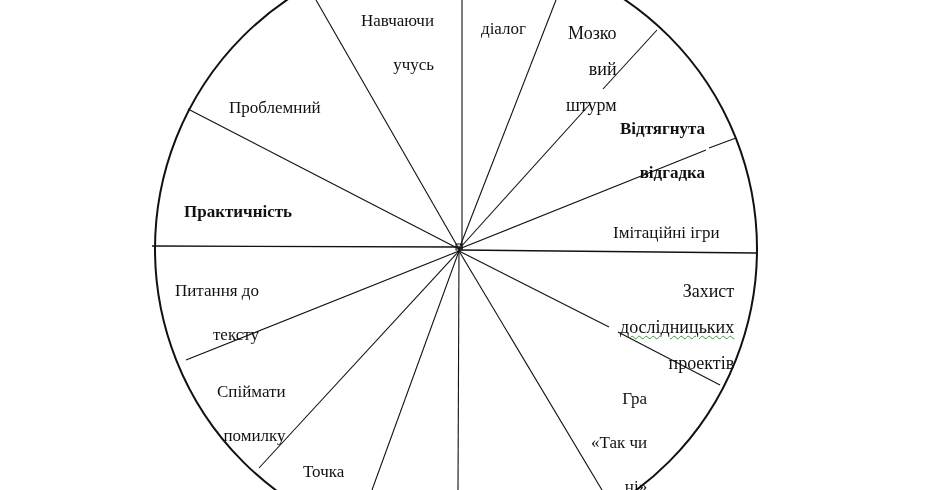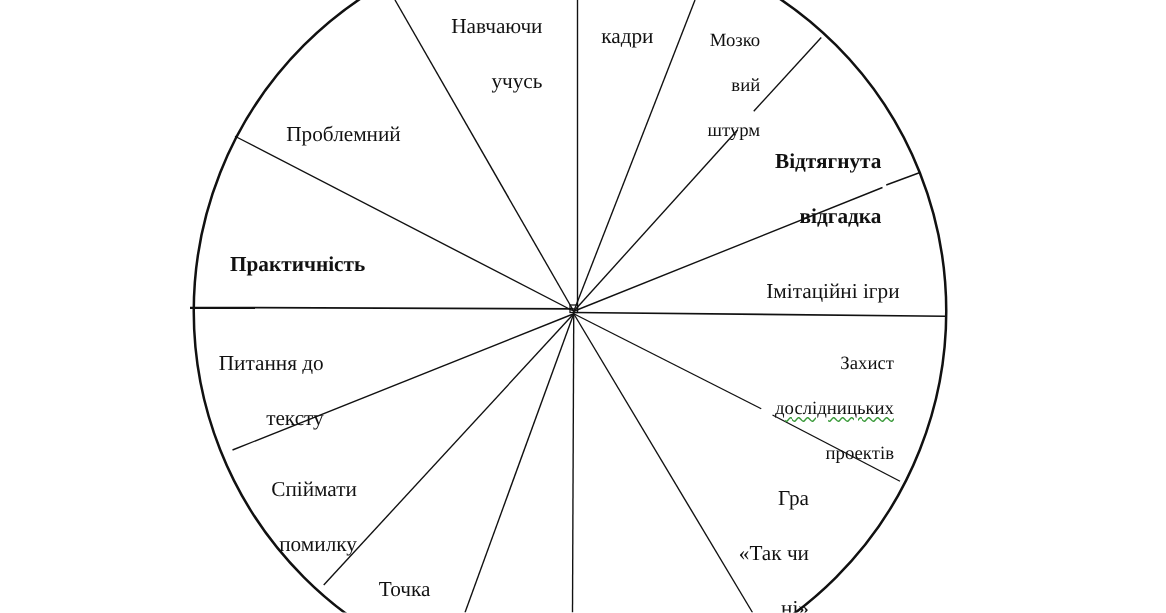--- a/index.html
+++ b/index.html
@@ -7,21 +7,21 @@
   #stage { position: absolute; left: 0; top: 0; width: 933px; height: 490px; text-align: right; }
   svg { position: absolute; left: 0; top: 0; }
   .lbl {
     position: absolute;
     font-family: "Liberation Serif", "DejaVu Serif", serif;
     color: #111;
     line-height: 1.35;
     white-space: pre-line;
   }
   .big { font-size: 17px; line-height: 22px; }
-  .small { font-size: 15px; line-height: 18px; }
+  .small { font-size: 18px; line-height: 18px; }
   .wavy { text-decoration: underline wavy #3a9a3a; text-decoration-thickness: 1px; text-underline-offset: 2px; }
 </style>
 </head>
 <body>
 
 <div id="stage">
   <svg width="933" height="490" viewBox="0 0 933 490">
 
     <circle cx="456" cy="249" r="301" fill="none" stroke="#111" stroke-width="2"></circle>
 
@@ -50,21 +50,21 @@
 
     <rect x="456" y="244" width="6" height="6" fill="none" stroke="#111" stroke-width="1"></rect>
   </svg>
 
   <div class="lbl big" style="left:361px; top:-12px;">
     <div>Навчаючи</div>
     <div>учусь</div>
   </div>
 
   <div class="lbl big" style="left:481px; top:-4px;">
-    <div>кадри</div>
+    <div>діалог</div>
   </div>
 
   <div class="lbl small" style="left:566px; top:6px;">
     <div>Мозко</div>
     <div>вий</div>
     <div>штурм</div>
   </div>
 
   <div class="lbl big" style="left:620px; top:96px;font-weight:bold;">
     <div>Відтягнута</div>

